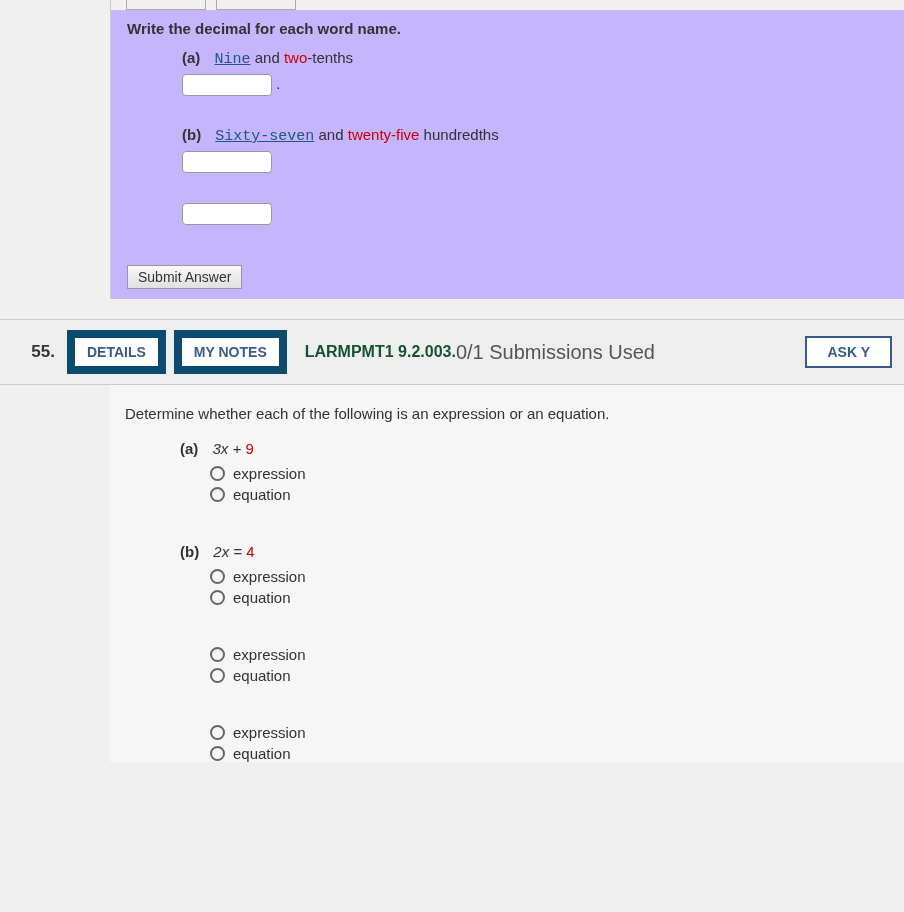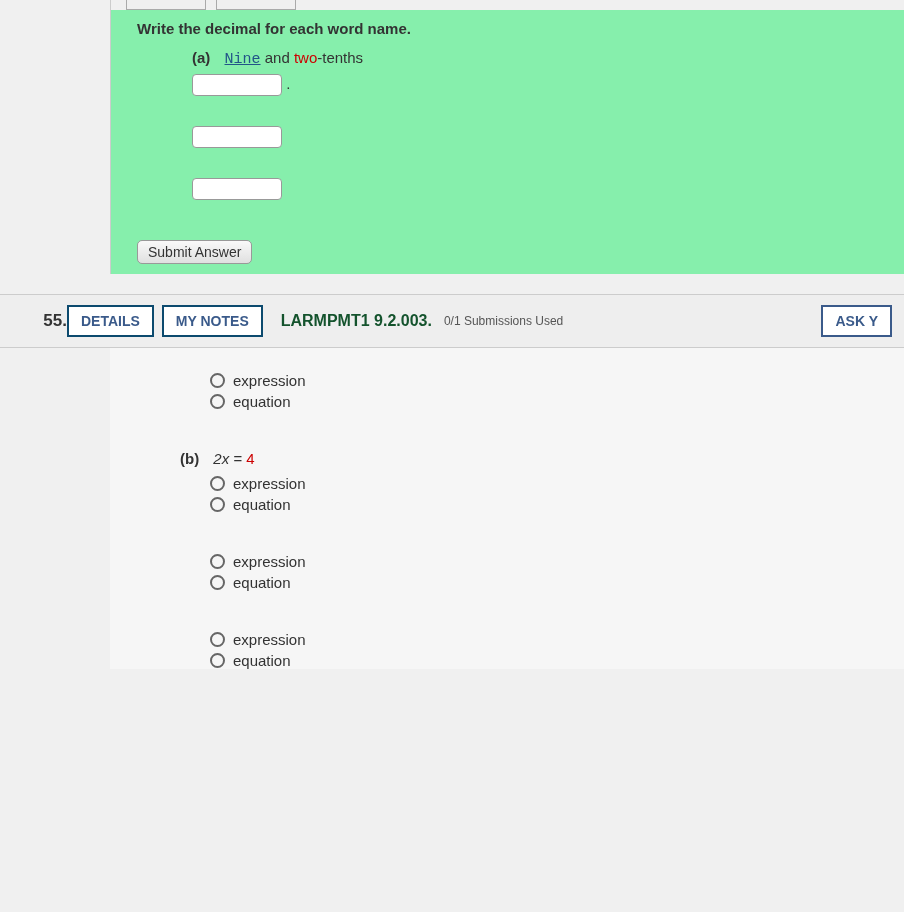--- a/index.html
+++ b/index.html
@@ -4,24 +4,24 @@
   <style>
     * { box-sizing: border-box; margin: 0; padding: 0; }
     body {
       font-family: Arial, Helvetica, sans-serif;
       background: #f0f0f0;
       color: #333;
       font-size: 15px;
       width: 904px;
     }
     .question-block {
-      background: #86efac;
+      background: #c4b5fd;
       border-left: 1px solid #ccc;
       margin-left: 110px;
-      padding: 10px 20px 0 26px;
+      padding: 10px 20px 0 16px;
       margin-bottom: 0;
     }
     .prompt {
       font-weight: bold;
       margin-bottom: 12px;
       color: #333;
     }
     .subpart {
       margin-left: 55px;
       margin-bottom: 30px;
@@ -41,21 +41,21 @@
       border: 1px solid #999;
       border-radius: 4px;
       background: #fff;
       display: inline-block;
       vertical-align: middle;
     }
     .submit-btn {
       display: inline-block;
       background: linear-gradient(#f9f9f9, #e0e0e0);
       border: 1px solid #999;
-      border-radius: 5px;
+      border-radius: 0;
       padding: 3px 10px;
       font-size: 14px;
       color: #333;
       margin: 10px 0 10px 0;
       cursor: pointer;
       text-align: right;
     }
     .header-bar {
       display: flex;
       align-items: center;
@@ -63,47 +63,47 @@
       border-top: 1px solid #ccc;
       border-bottom: 1px solid #ccc;
       padding: 10px 12px;
       margin-top: 20px;
     }
     .qnum {
       width: 55px;
       font-size: 17px;
       font-weight: bold;
       text-align: right;
+      padding-right: 12px;
     }
     .outlined-btn {
-      border: 2px solid #0c4a6e;
+      border: 8px solid #0c4a6e;
       color: #3a5a8a;
       background: #fff;
       padding: 6px 12px;
       font-weight: bold;
       font-size: 14px;
       margin-right: 8px;
       cursor: pointer;
     }
     .ref-text {
       font-weight: bold;
       font-size: 16px;
       margin-left: 10px;
       color: #14532d;
     }
     .sub-text {
-      font-size: 12px;
-      margin-left: 12px;
+      font-size: 20px;
       color: #555;
     }
     .ask-btn {
       border: 2px solid #3a5a8a;
       color: #3a5a8a;
       background: #fff;
-      padding: 6px 12px;
+      padding: 6px 20px;
       font-weight: bold;
       font-size: 14px;
       margin-left: auto;
       cursor: pointer;
     }
     .q55-body {
       margin-left: 110px;
       padding: 20px 20px 0 15px;
       background: #f6f6f6;
     }
@@ -171,20 +171,24 @@
       <span class="part-label">(a)</span>
       <span class="blue">Nine</span><span> and </span><span class="red">two</span><span>-tenths</span>
     </div>
     <div>
       <input class="text-input" type="text" style="">
       <span>.</span>
     </div>
   </div>
 
   <div class="subpart">
+    <div class="subpart-row">
+      <span class="part-label">(b)</span>
+      <span class="blue">Sixty-seven</span><span> and </span><span class="red">twenty-five</span><span> hundredths</span>
+    </div>
     <div>
       <input class="text-input" type="text" style="">
     </div>
   </div>
 
   <div class="subpart">
     <div>
       <input class="text-input" type="text" style="">
     </div>
   </div>
@@ -195,22 +199,27 @@
 <div class="header-bar">
   <div class="qnum">55.</div>
   <div class="outlined-btn">DETAILS</div>
   <div class="outlined-btn">MY NOTES</div>
   <span class="ref-text">LARMPMT1 9.2.003.</span>
   <span class="sub-text">0/1 Submissions Used</span>
   <div class="ask-btn">ASK Y</div>
 </div>
 
 <div class="q55-body">
+  <div class="prompt">Determine whether each of the following is an expression or an equation.</div>
 
   <div class="radio-group">
+    <div class="math-line">
+      <span class="part-label">(a)</span>
+      <span>3</span><span>x</span><span> + </span><span class="red" style="font-style:normal">9</span>
+    </div>
     <div class="radio-row">
       <span class="radio-circle"></span>
       <span class="radio-label">expression</span>
     </div>
     <div class="radio-row">
       <span class="radio-circle"></span>
       <span class="radio-label">equation</span>
     </div>
   </div>
 

